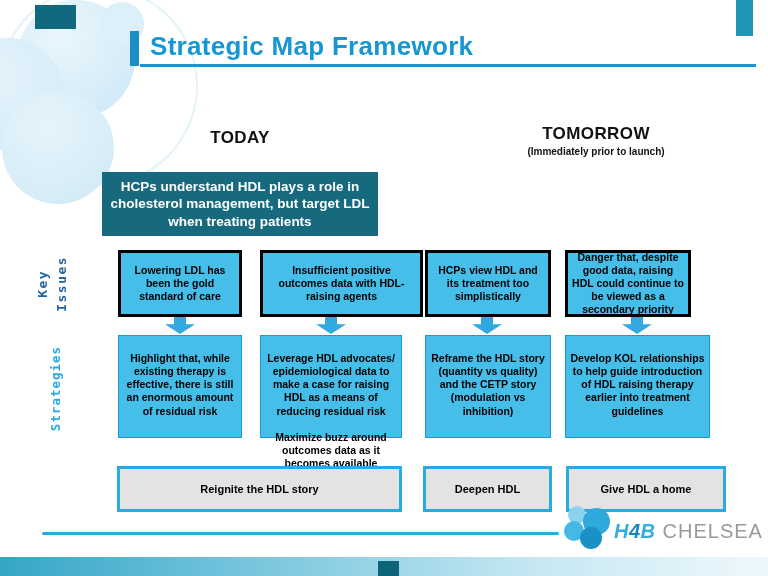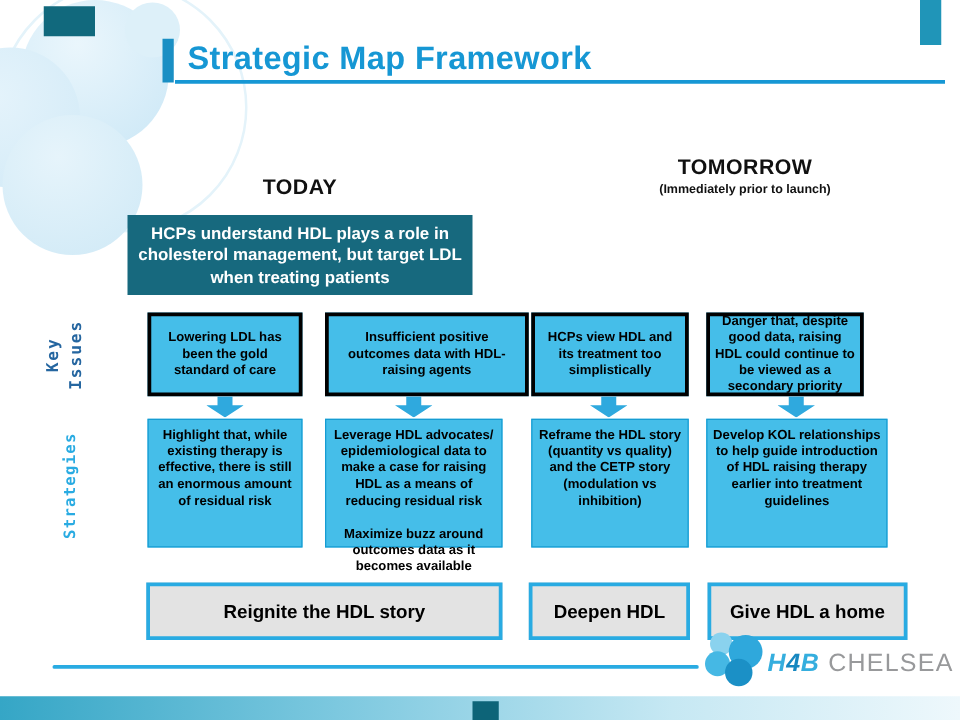--- a/index.html
+++ b/index.html
@@ -22,21 +22,21 @@
     background:linear-gradient(90deg,#35a6c6 0%,#7cc8df 35%,#c6e8f3 70%,#eef8fc 100%);}
   .band-square{left:378px;top:561px;width:21px;height:15px;background:#0d6478;}
 
   
   .title-bar{left:130px;top:31px;width:9px;height:35px;background:#1a8fc4;}
   .title{left:150px;top:31px;width:600px;font-size:26px;font-weight:bold;color:#1697d4;letter-spacing:.3px;}
   .title-underline{left:140px;top:64px;width:616px;height:3px;background:#1697d4;}
 
   
   .col-head{font-weight:bold;color:#111;font-size:17px;text-align:center;letter-spacing:.4px;}
-  .today{left:102px;top:140px;width:276px;}
+  .today{left:102px;top:128px;width:276px;}
   .tomorrow{left:458px;top:124px;width:276px;}
   .tomorrow-sub{left:458px;top:146px;width:276px;font-size:10px;font-weight:bold;color:#111;text-align:center;}
 
   
   .belief{background:#17697e;color:#fff;font-weight:bold;font-size:13.5px;line-height:1.3;
           display:flex;align-items:center;justify-content:center;text-align:center;
           width:276px;height:64px;top:172px;padding:0 4px;box-sizing:border-box;}
   .belief.left{left:102px;} .belief.right{left:458px;}
 
   
@@ -47,28 +47,28 @@
   .k3{left:425px;width:126px;} .k4{left:565px;width:126px;}
 
   
   .arrow{top:317px;width:30px;height:17px;background:#2fa9de;
          clip-path:polygon(30% 0,70% 0,70% 42%,100% 42%,50% 100%,0 42%,30% 42%);}
   .a1{left:165px;} .a2{left:316px;} .a3{left:472px;} .a4{left:622px;}
 
   
   .sbox{background:#45bee9;border:1px solid #169cd2;box-sizing:border-box;top:335px;height:103px;
         text-align:center;font-weight:bold;font-size:10.5px;line-height:1.25;color:#000;
-        padding:6px 3px 0 3px;white-space:pre-line;}
+        padding:16px 3px 0 3px;white-space:pre-line;}
   .s1{left:118px;width:124px;} .s2{left:260px;width:142px;}
   .s3{left:425px;width:126px;} .s4{left:565px;width:145px;}
 
   
   .obox{background:#e3e3e3;border:3px solid #29abe2;box-sizing:border-box;top:466px;height:46px;
         display:flex;align-items:center;justify-content:center;text-align:center;
-        font-weight:bold;font-size:15px;color:#000;}
+        font-weight:bold;font-size:11px;color:#000;}
   .o1{left:117px;width:285px;} .o2{left:423px;width:129px;} .o3{left:566px;width:160px;}
 
   
   .vwrap{display:flex;align-items:center;justify-content:center;}
   .vkey{left:25px;top:242px;width:56px;height:84px;}
   .vkey .vtext{transform:rotate(-90deg);font-family:"DejaVu Sans Mono",monospace;font-weight:bold;
                font-size:13px;letter-spacing:1.5px;color:#2566a0;text-align:center;line-height:1.45;white-space:nowrap;}
   .vstrat{left:34px;top:330px;width:44px;height:116px;}
   .vstrat .vtext{transform:rotate(-90deg);font-family:"DejaVu Sans Mono",monospace;font-weight:bold;
                font-size:12.5px;letter-spacing:1px;color:#29abe2;white-space:nowrap;}

